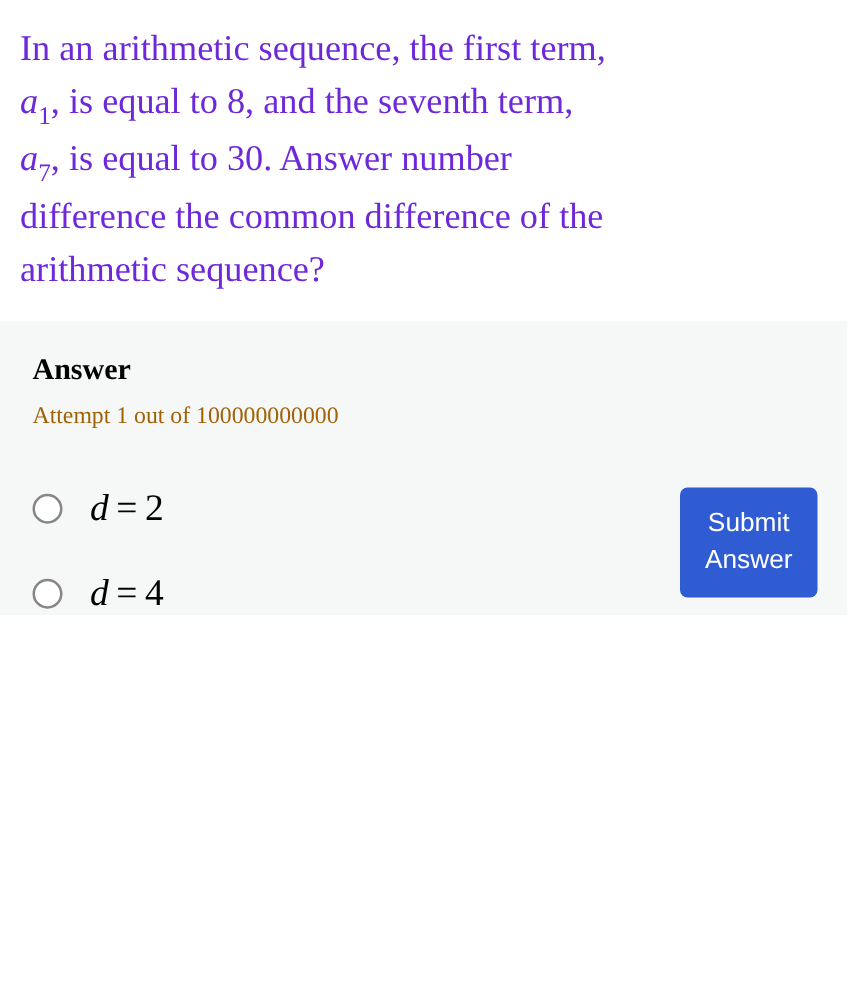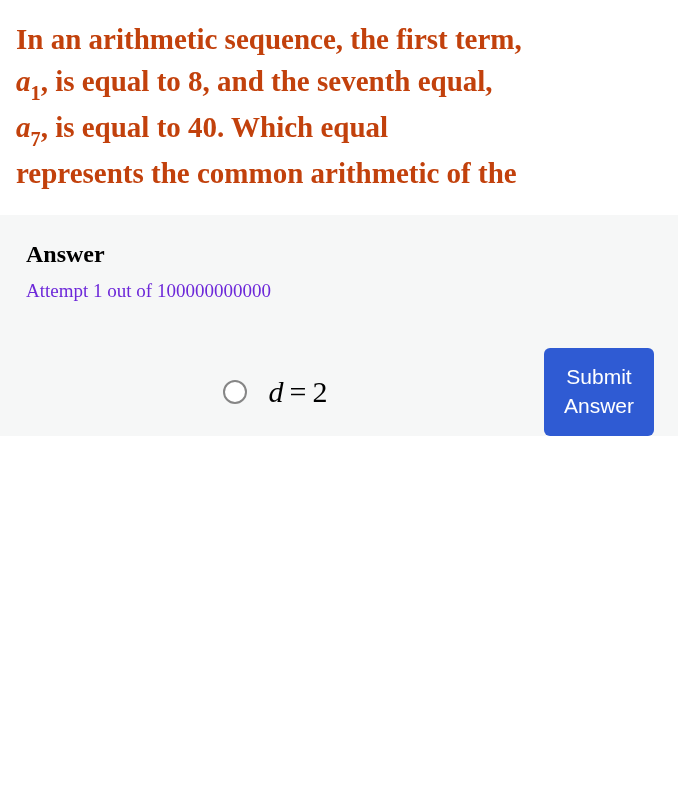--- a/index.html
+++ b/index.html
@@ -13,22 +13,21 @@
     width: 678px;
     height: 785px;
     overflow: hidden;
   }
   .question-area {
     padding: 18px 16px 20px 16px;
   }
   .question-text {
     font-size: 29px;
     line-height: 1.45;
-    color: #c2410c;
-    font-weight: bold;
+    color: #6d28d9;
   }
   .question-text .math-it {
     font-style: italic;
     font-family: 'Times New Roman', serif;
   }
   .question-text .sub {
     font-size: 0.7em;
     vertical-align: sub;
     position: relative;
     top: 0.1em;
@@ -38,34 +37,33 @@
     padding: 26px 24px 0 26px;
   }
   .answer-heading {
     font-weight: bold;
     font-size: 24px;
     color: #000;
     margin-bottom: 12px;
   }
   .attempt-text {
     font-size: 19px;
-    color: #6d28d9;
+    color: #a16207;
     font-family: Georgia, serif;
   }
   .options-row {
     display: flex;
     margin-top: 46px;
     gap: 20px;
   }
   .options-col {
     flex: 1;
     display: flex;
-    flex-direction: row;
+    flex-direction: column;
     gap: 34px;
-    justify-content: center;
   }
   .option {
     display: flex;
     align-items: center;
     gap: 22px;
     cursor: pointer;
   }
   .radio {
     width: 24px;
     height: 24px;
@@ -98,41 +96,48 @@
     line-height: 1.4;
     cursor: pointer;
   }
 </style>
 </head>
 <body>
 
 <div class="question-area">
   <p class="question-text">
     <span>In an arithmetic sequence, the first term,</span><br>
-    <span class="math-it">a</span><span class="sub">1</span><span>, is equal to </span><span>8</span><span>, and the seventh equal,</span><br>
-    <span class="math-it">a</span><span class="sub">7</span><span>, is equal to </span><span>40</span><span>. Which equal</span><br>
-    <span>represents the common arithmetic of the</span><br>
+    <span class="math-it">a</span><span class="sub">1</span><span>, is equal to </span><span>8</span><span>, and the seventh term,</span><br>
+    <span class="math-it">a</span><span class="sub">7</span><span>, is equal to </span><span>30</span><span>. Answer number</span><br>
+    <span>difference the common difference of the</span><br>
+    <span>arithmetic sequence?</span>
   </p>
 </div>
 
 <div class="answer-panel">
   <div class="answer-heading">Answer</div>
   <div class="attempt-text">Attempt 1 out of 100000000000</div>
 
   <div class="options-row">
     <div class="options-col">
 
       <div class="option">
         <span class="radio"></span>
         <span class="option-label">
           <span class="d">d</span><span class="eq">=</span><span>2</span>
         </span>
       </div>
 
 
+      <div class="option">
+        <span class="radio"></span>
+        <span class="option-label">
+          <span class="d">d</span><span class="eq">=</span><span>4</span>
+        </span>
+      </div>
 
 
     </div>
 
     <div class="submit-col">
       <button class="submit-btn">
         <span>Submit</span><br>
         <span>Answer</span>
       </button>
     </div>

